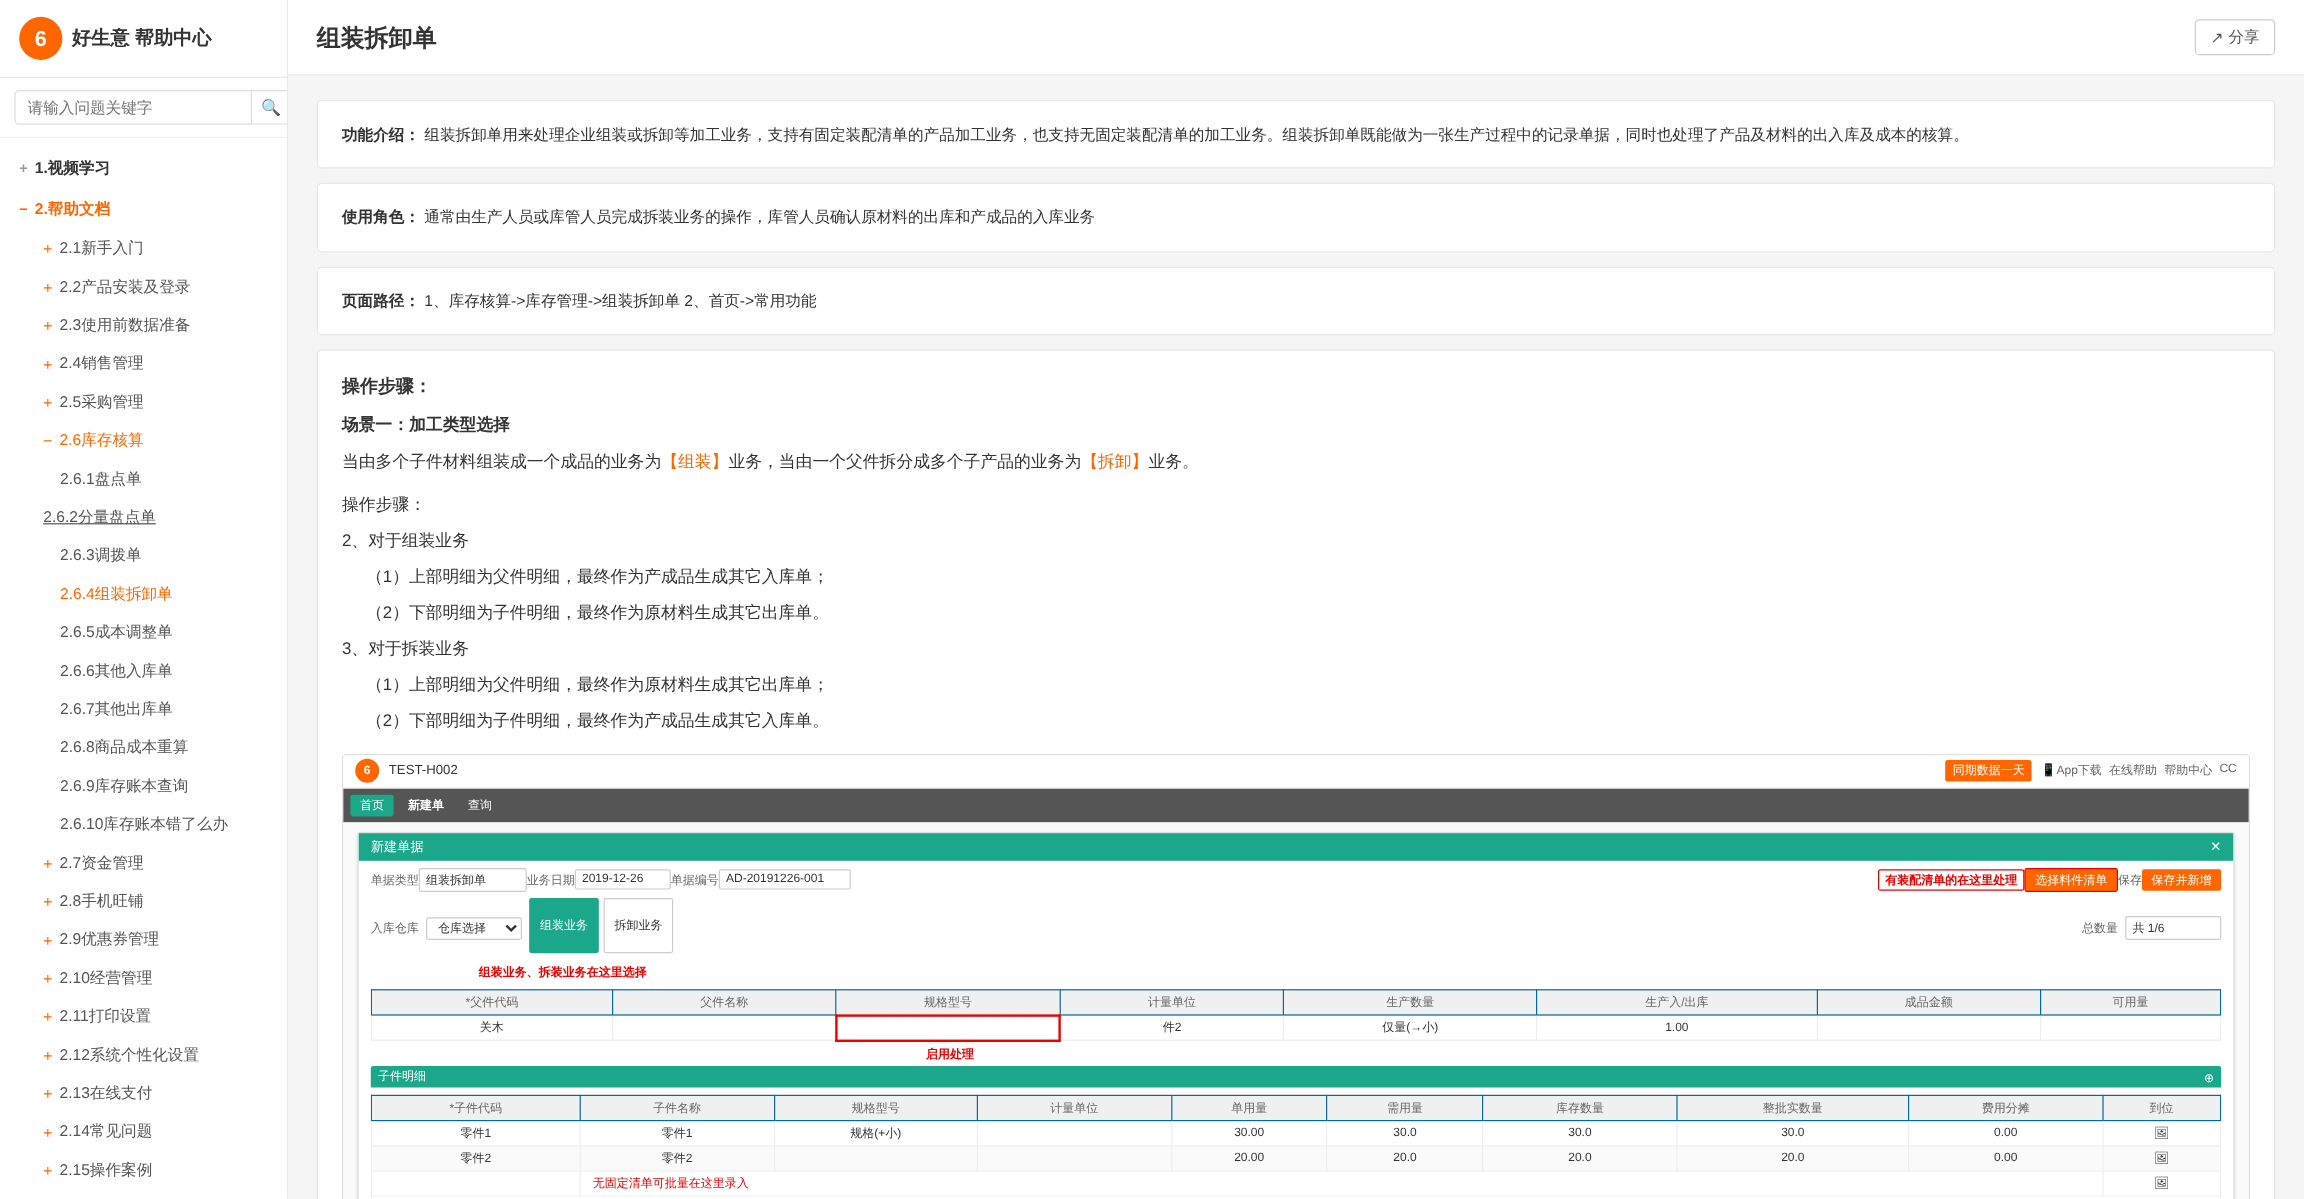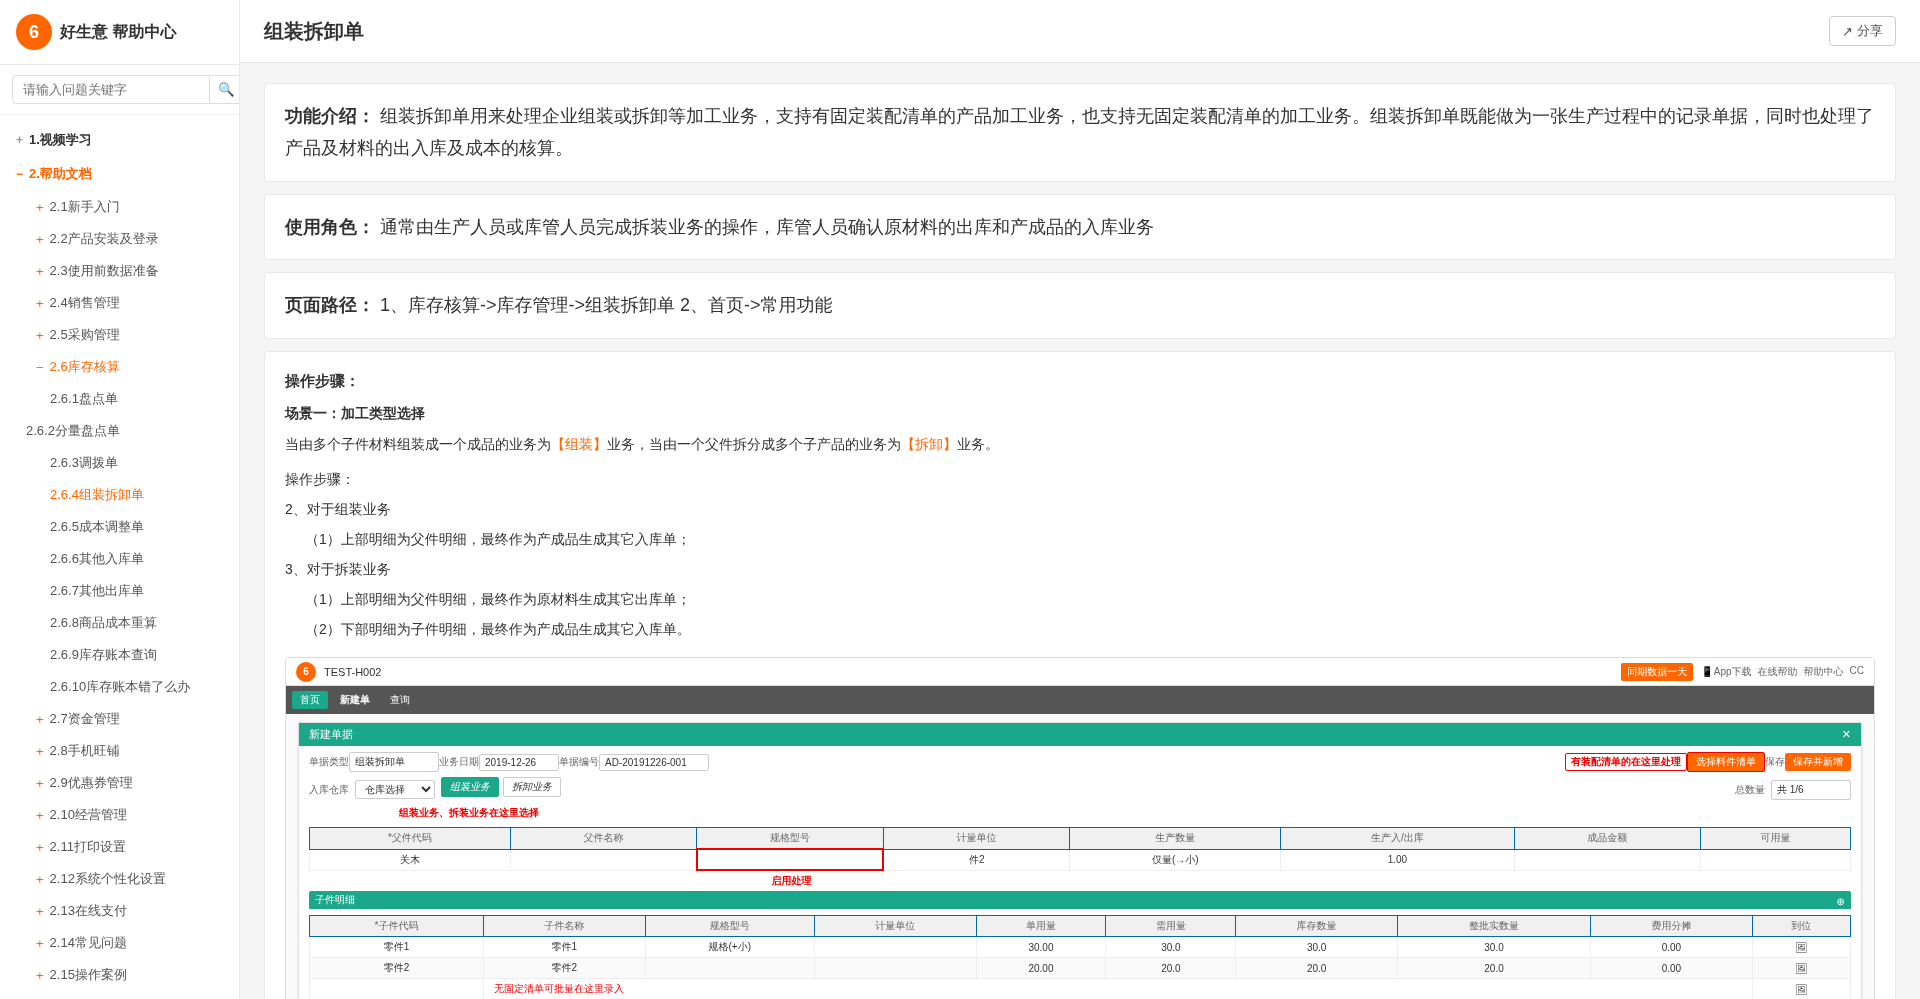--- a/index.html
+++ b/index.html
@@ -164,21 +164,21 @@
       background: #f5f5f5;
     }
 
     .content-card {
       background: #fff;
       border: 1px solid #e8e8e8;
       border-radius: 4px;
       padding: 16px 20px;
       margin-bottom: 12px;
       line-height: 1.8;
-      font-size: 18px;
+      font-size: 13px;
       color: #333;
     }
 
     .content-card p { margin-bottom: 0; }
 
     .text-bold { font-weight: bold; }
 
     .operations-section {
       background: #fff;
       border: 1px solid #e8e8e8;
@@ -305,28 +305,27 @@
       cursor: pointer;
     }
 
     .sim-type-tabs {
       display: flex;
       gap: 4px;
       margin-bottom: 5px;
     }
 
     .sim-tab {
-      padding: 2px 8px;
+      padding: 15px 8px;
       font-size: 10px;
       border: 1px solid #ccc;
       border-radius: 2px;
       background: #fff;
       color: #333;
       cursor: pointer;
-      font-style: italic;
     }
 
     .sim-tab.active-tab {
       background: #1ba78a;
       color: #fff;
       border-color: #1ba78a;
     }
 
     .sim-table {
       width: 100%;
@@ -429,21 +428,21 @@
       <span>2.5采购管理</span>
     </div>
     <div class="nav-item sub active">
       <span class="prefix" style="color:#f60;">−</span>
       <span style="color:#f60;">2.6库存核算</span>
     </div>
 
     <div class="nav-item sub" style="padding-left:50px;">
       <span>2.6.1盘点单</span>
     </div>
-    <div class="nav-item sub" style="padding-left:26px;">
+    <div class="nav-item sub" style="padding-left:36px;text-decoration:underline;">
       <span>2.6.2分量盘点单</span>
     </div>
     <div class="nav-item sub" style="padding-left:50px;">
       <span>2.6.3调拨单</span>
     </div>
     <div class="nav-item sub current" style="padding-left:50px; color:#f60;">
       <span>2.6.4组装拆卸单</span>
     </div>
     <div class="nav-item sub" style="padding-left:50px;">
       <span>2.6.5成本调整单</span>
@@ -543,20 +542,21 @@
       <div class="scene-title">场景一：加工类型选择</div>
 
       <div class="scene-desc">
         当由多个子件材料组装成一个成品的业务为<span class="link-text">【组装】</span>业务，当由一个父件拆分成多个子产品的业务为<span class="link-text">【拆卸】</span>业务。
       </div>
 
       <ul class="steps-list">
         <li><span>操作步骤：</span></li>
         <li><span>2、对于组装业务</span></li>
         <li class="indent"><span>（1）上部明细为父件明细，最终作为产成品生成其它入库单；</span></li>
+        <li class="indent"><span>（2）下部明细为子件明细，最终作为原材料生成其它出库单。</span></li>
         <li><span>3、对于拆装业务</span></li>
         <li class="indent"><span>（1）上部明细为父件明细，最终作为原材料生成其它出库单；</span></li>
         <li class="indent"><span>（2）下部明细为子件明细，最终作为产成品生成其它入库单。</span></li>
       </ul>
 
       <div class="screenshot-area" style="position:relative; margin-top:14px;">
         <div class="sim-ui">
 
           <div class="sim-topbar">
             <div class="sim-logo">6</div>

